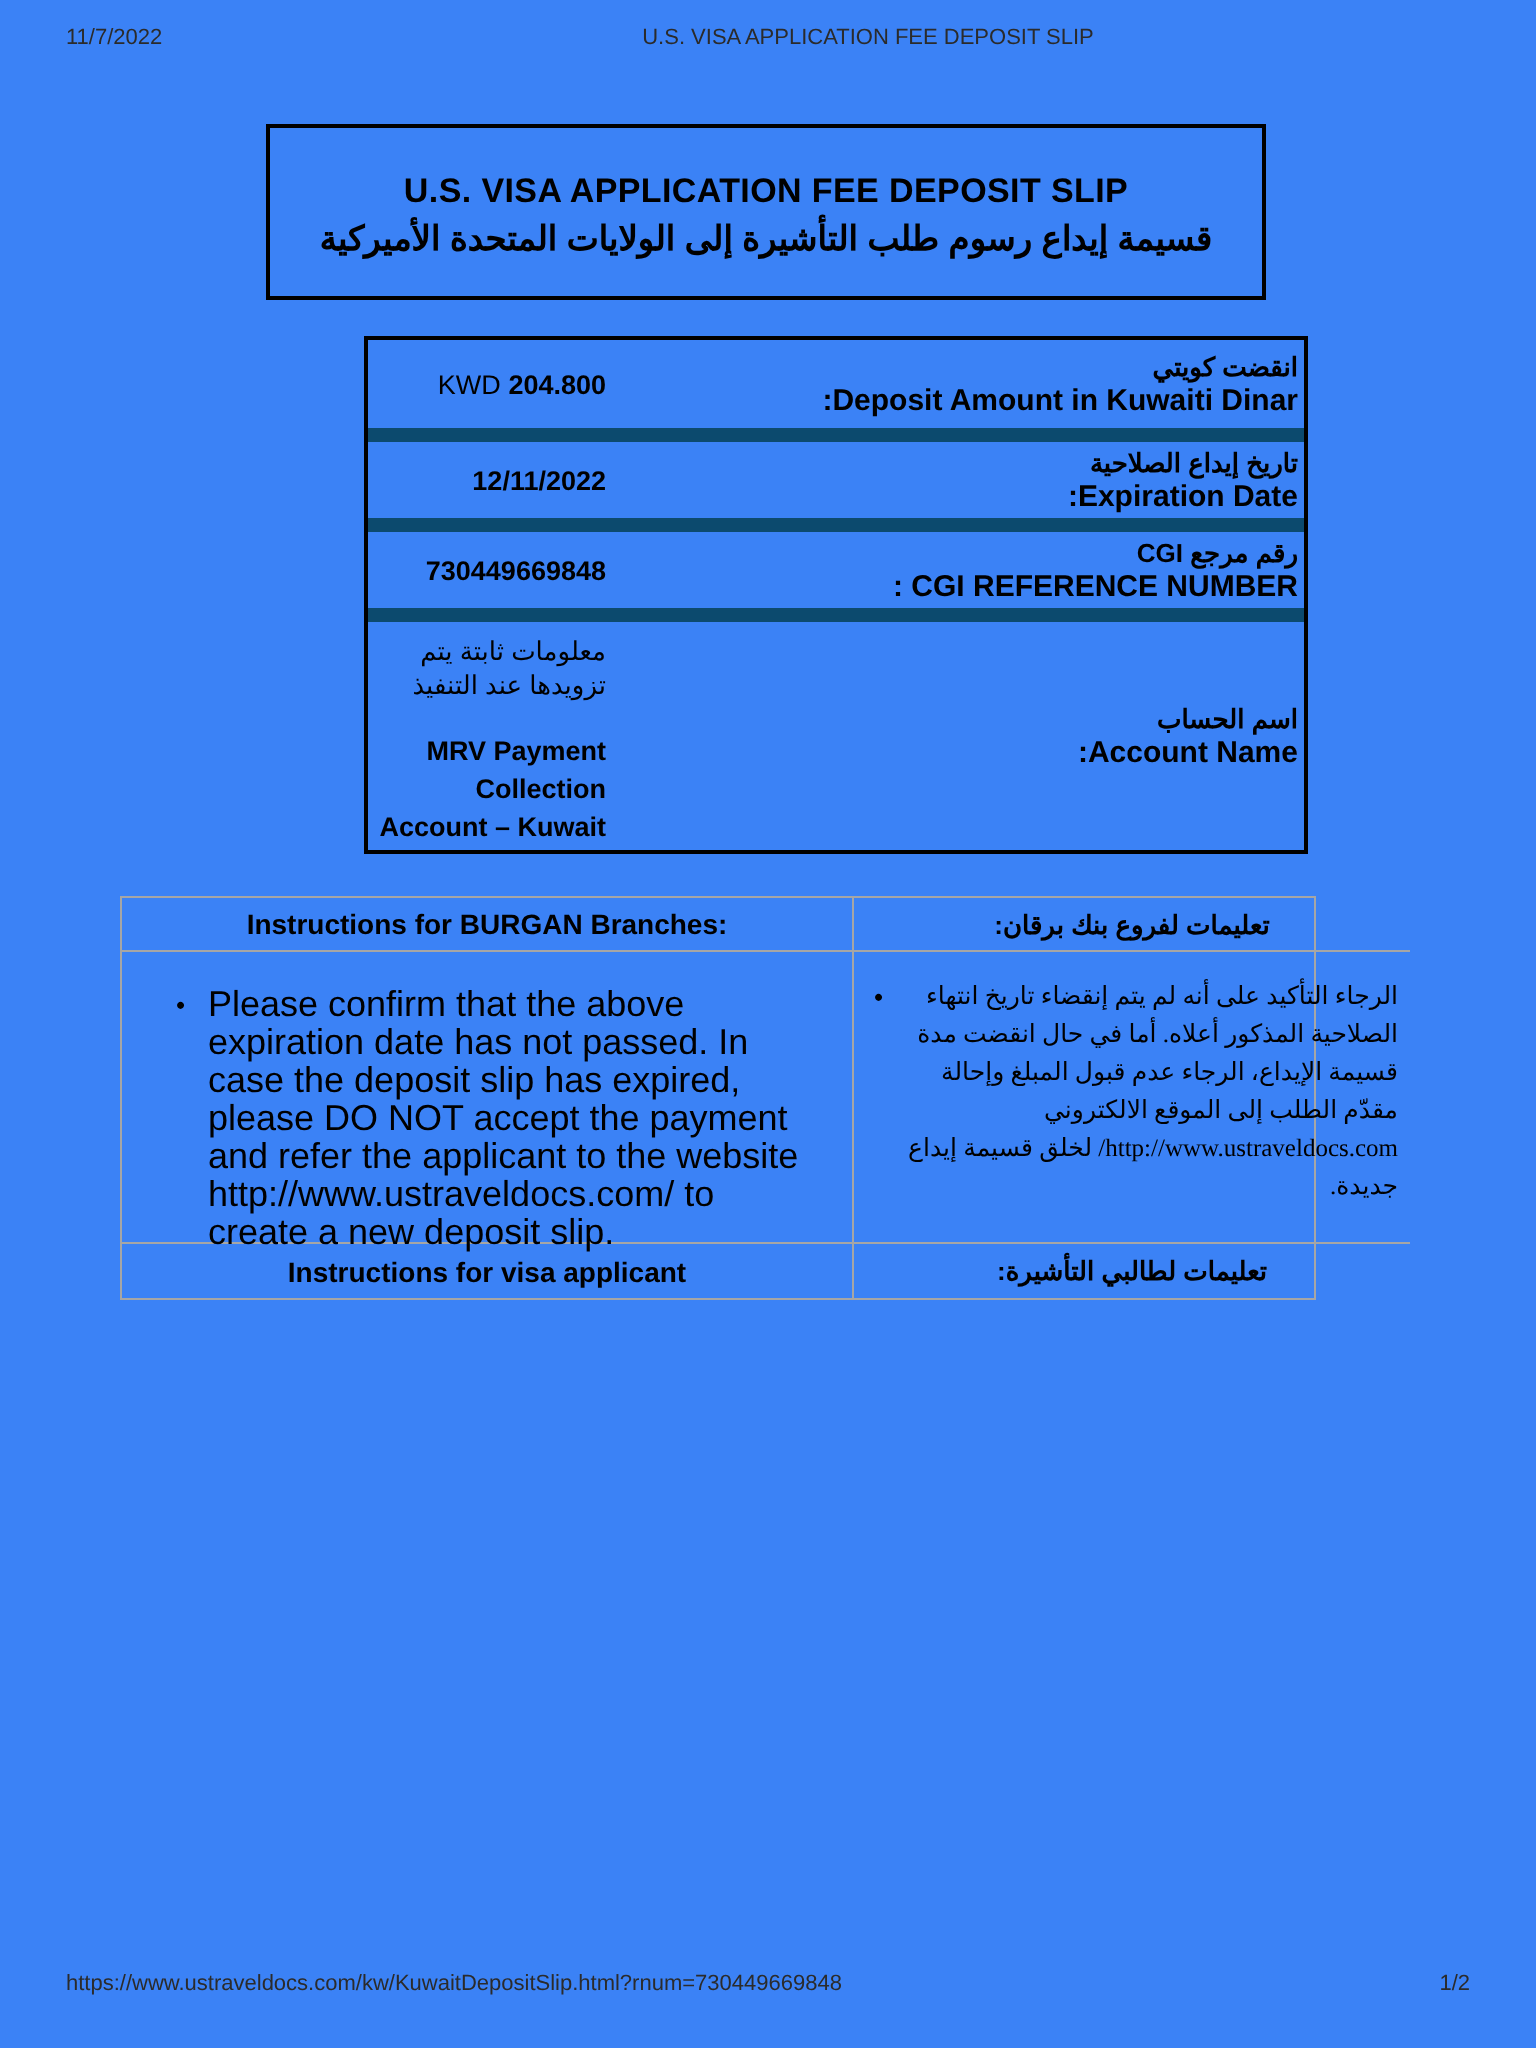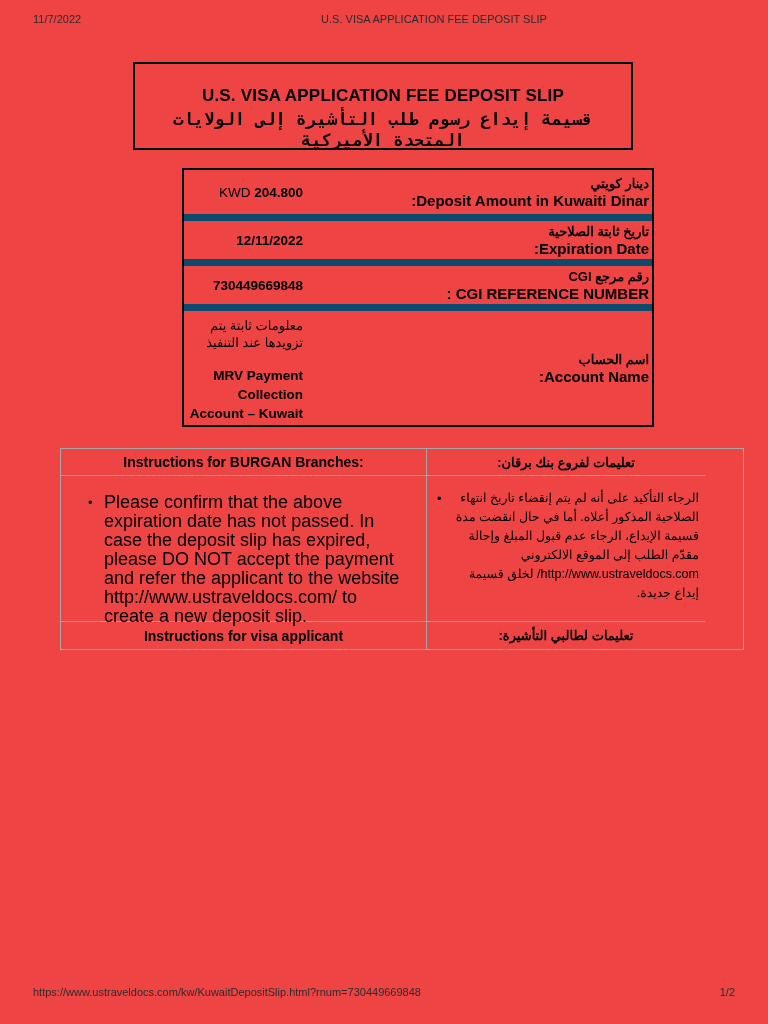--- a/index.html
+++ b/index.html
@@ -2,21 +2,21 @@
 <html><head>
 <meta charset="utf-8">
 <style>
   * { margin: 0; padding: 0; box-sizing: border-box; }
   html, body { background: #fff; }
   body { font-family: "Liberation Sans", sans-serif; color: #000; }
   .page {
     position: relative;
     width: 768px;
     height: 1024px;
-    background: #ef4444;
+    background: #3b82f6;
     overflow: hidden;
   }
 
   
   .print-header-date {
     position: absolute; left: 33px; top: 13px;
     font-size: 11px; color: #2b2b2b;
   }
   .print-header-title {
     position: absolute; left: 50%; top: 13px;
@@ -34,21 +34,21 @@
 
   
   .title-box {
     position: absolute; left: 133px; top: 62px;
     width: 500px; height: 88px;
     border: 2px solid #000;
     text-align: center;
     padding-top: 22px;
   }
   .title-en { font-size: 17px; font-weight: 700; letter-spacing: .2px; }
-  .title-ar { font-size: 17px; font-weight: 700; margin-top: 3px; direction: rtl; font-family: Liberation Mono, monospace; }
+  .title-ar { font-size: 17px; font-weight: 700; margin-top: 3px; direction: rtl; }
 
   
   .details {
     position: absolute; left: 182px; top: 168px;
     width: 472px;
     border: 2px solid #000;
   }
   .drow { display: flex; }
   .drow + .drow { border-top: 7px solid #0c4a6e; }
   .dval {
@@ -73,40 +73,40 @@
   .v-bold { font-weight: 700; }
   .v-semibold { font-weight: 600; }
   .row-h4 .dval { justify-content: flex-start; padding-top: 6px; }
   .pre { white-space: pre-line; }
   .note-ar { direction: rtl; font-size: 13px; line-height: 17px; }
   .acct-name-val { margin-top: 15px; font-size: 13.5px; line-height: 19px; }
 
   
   .itable {
     position: absolute; left: 60px; top: 448px;
-    width: 684px;
+    width: 598px;
     display: grid;
     grid-template-columns: 366px 278px;
     grid-template-rows: 27px 146px 27px;
     border: 1px solid #a6a6a6;
   }
   .icell { border-color: #a6a6a6; }
   .c-left { border-right: 1px solid #a6a6a6; }
   .r-line { border-bottom: 1px solid #a6a6a6; }
   .ihead {
     display: flex; align-items: center; justify-content: center;
     font-size: 14px; font-weight: 700;
   }
   .ihead.ar { direction: rtl; font-size: 13px; }
   .ibody { padding: 17px 14px 0 27px; }
   .ibody.ar { padding: 13px 6px 0 10px; }
   .bullet-row { display: flex; }
   .bullet { width: 16px; flex: 0 0 16px; font-size: 13px; line-height: 19px; }
   .btext { flex: 1; font-size: 18px; line-height: 19px; }
-  .btext.ar { direction: rtl; text-align: right; font-size: 12.5px; line-height: 19px; }
+  .btext.ar { direction: rtl; text-align: right; font-size: 12.5px; line-height: 19px; font-family: Liberation Serif, serif; }
 </style>
 </head>
 <body>
 
 <div class="page">
 
   <span class="print-header-date">11/7/2022</span>
   <span class="print-header-title">U.S. VISA APPLICATION FEE DEPOSIT SLIP</span>
 
   <div class="title-box">
@@ -117,29 +117,29 @@
   <div class="details">
 
     <div class="drow row-h1">
       <div class="dval">
         <span>
           <span class="currency">KWD</span>
           <span class="amount">204.800</span>
         </span>
       </div>
       <div class="dlab">
-        <div class="lab-ar">دينار كويتي</div>
+        <div class="lab-ar">انقضت كويتي</div>
         <div class="lab-en">:Deposit Amount in Kuwaiti Dinar</div>
       </div>
     </div>
 
     <div class="drow row-h2">
       <div class="dval v-bold">12/11/2022</div>
       <div class="dlab">
-        <div class="lab-ar">تاريخ ثابتة الصلاحية</div>
+        <div class="lab-ar">تاريخ إيداع الصلاحية</div>
         <div class="lab-en">:Expiration Date</div>
       </div>
     </div>
 
     <div class="drow row-h2">
       <div class="dval v-semibold">730449669848</div>
       <div class="dlab">
         <div class="lab-ar">رقم مرجع CGI</div>
         <div class="lab-en">: CGI REFERENCE NUMBER</div>
       </div>

